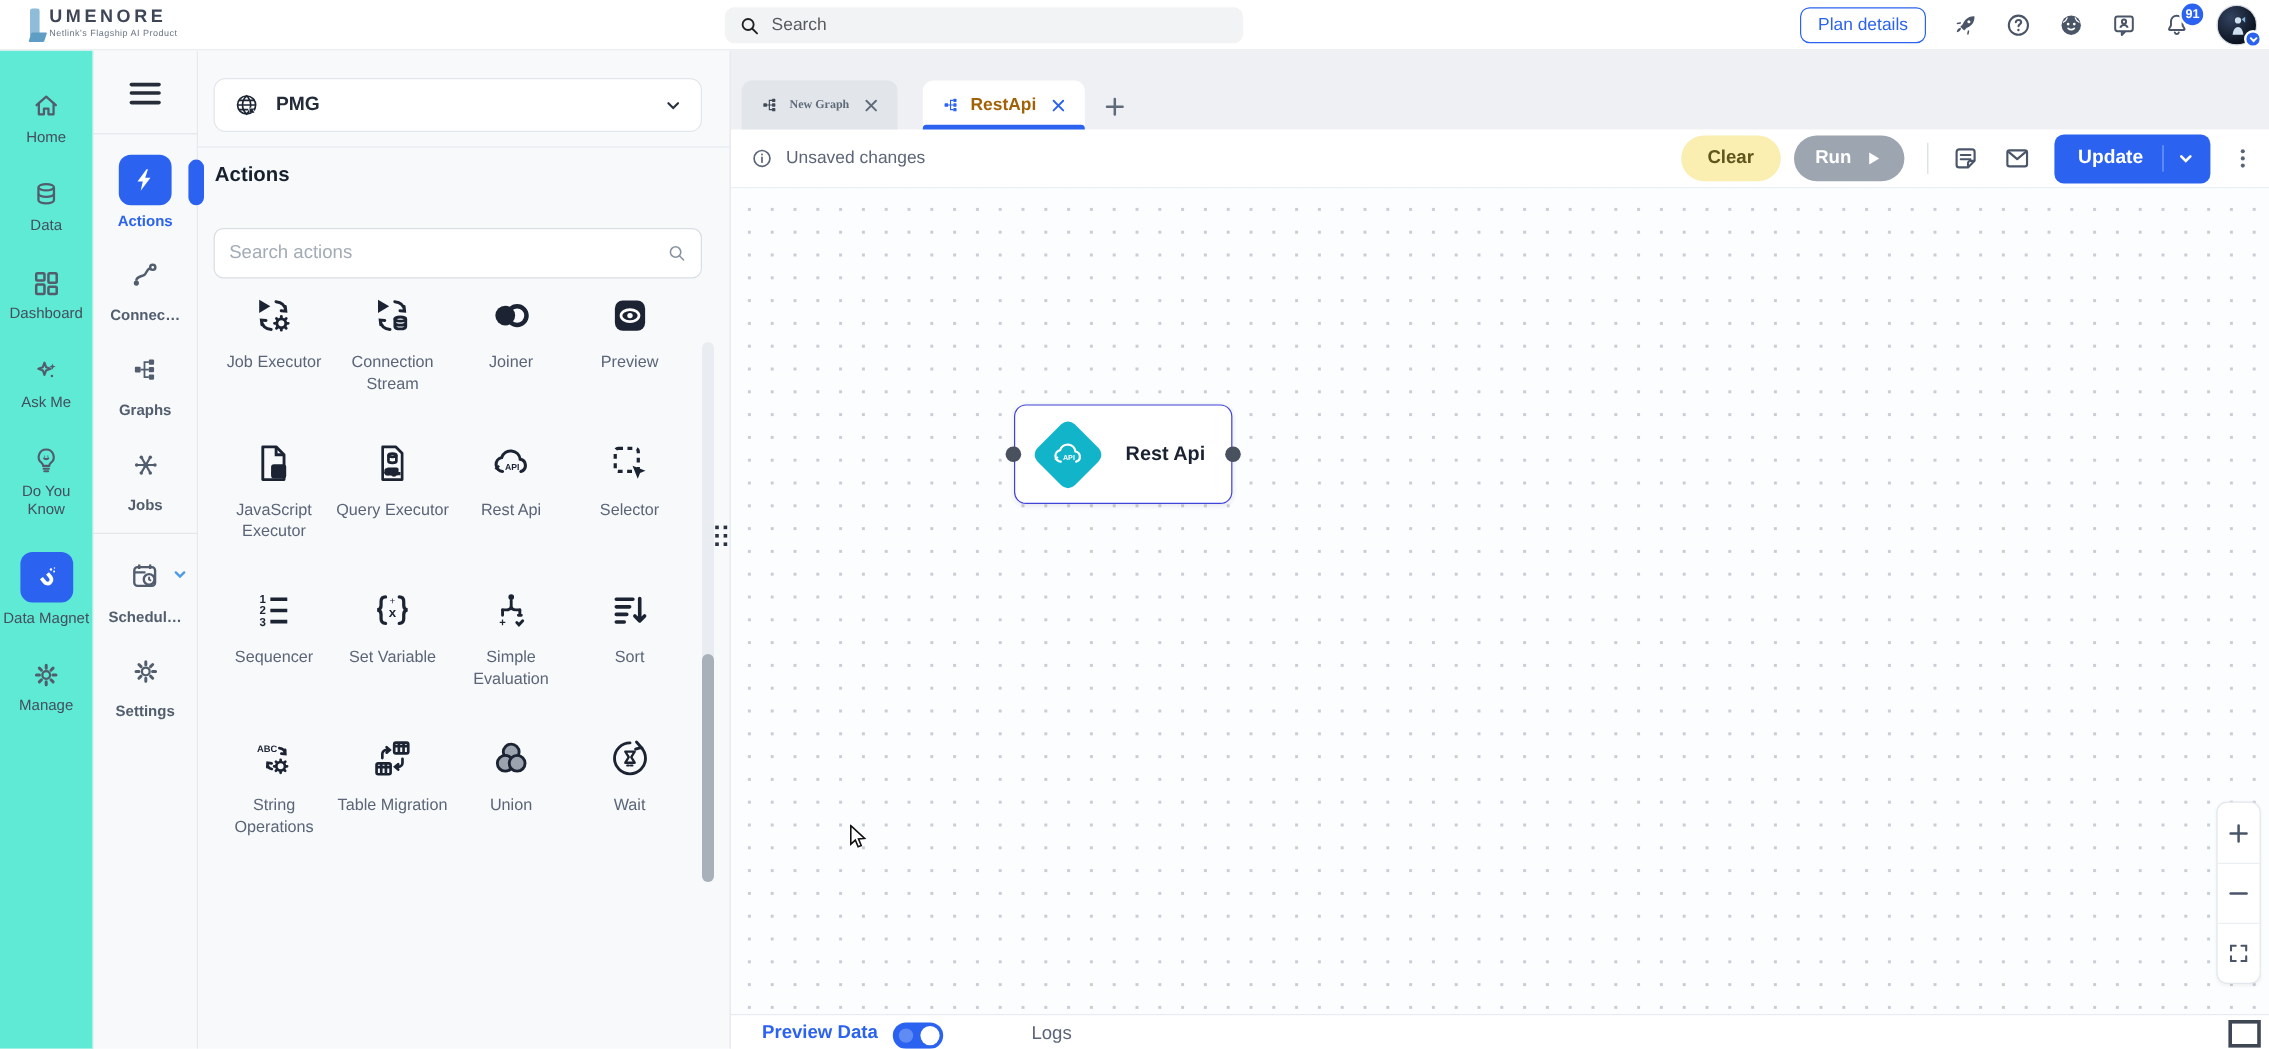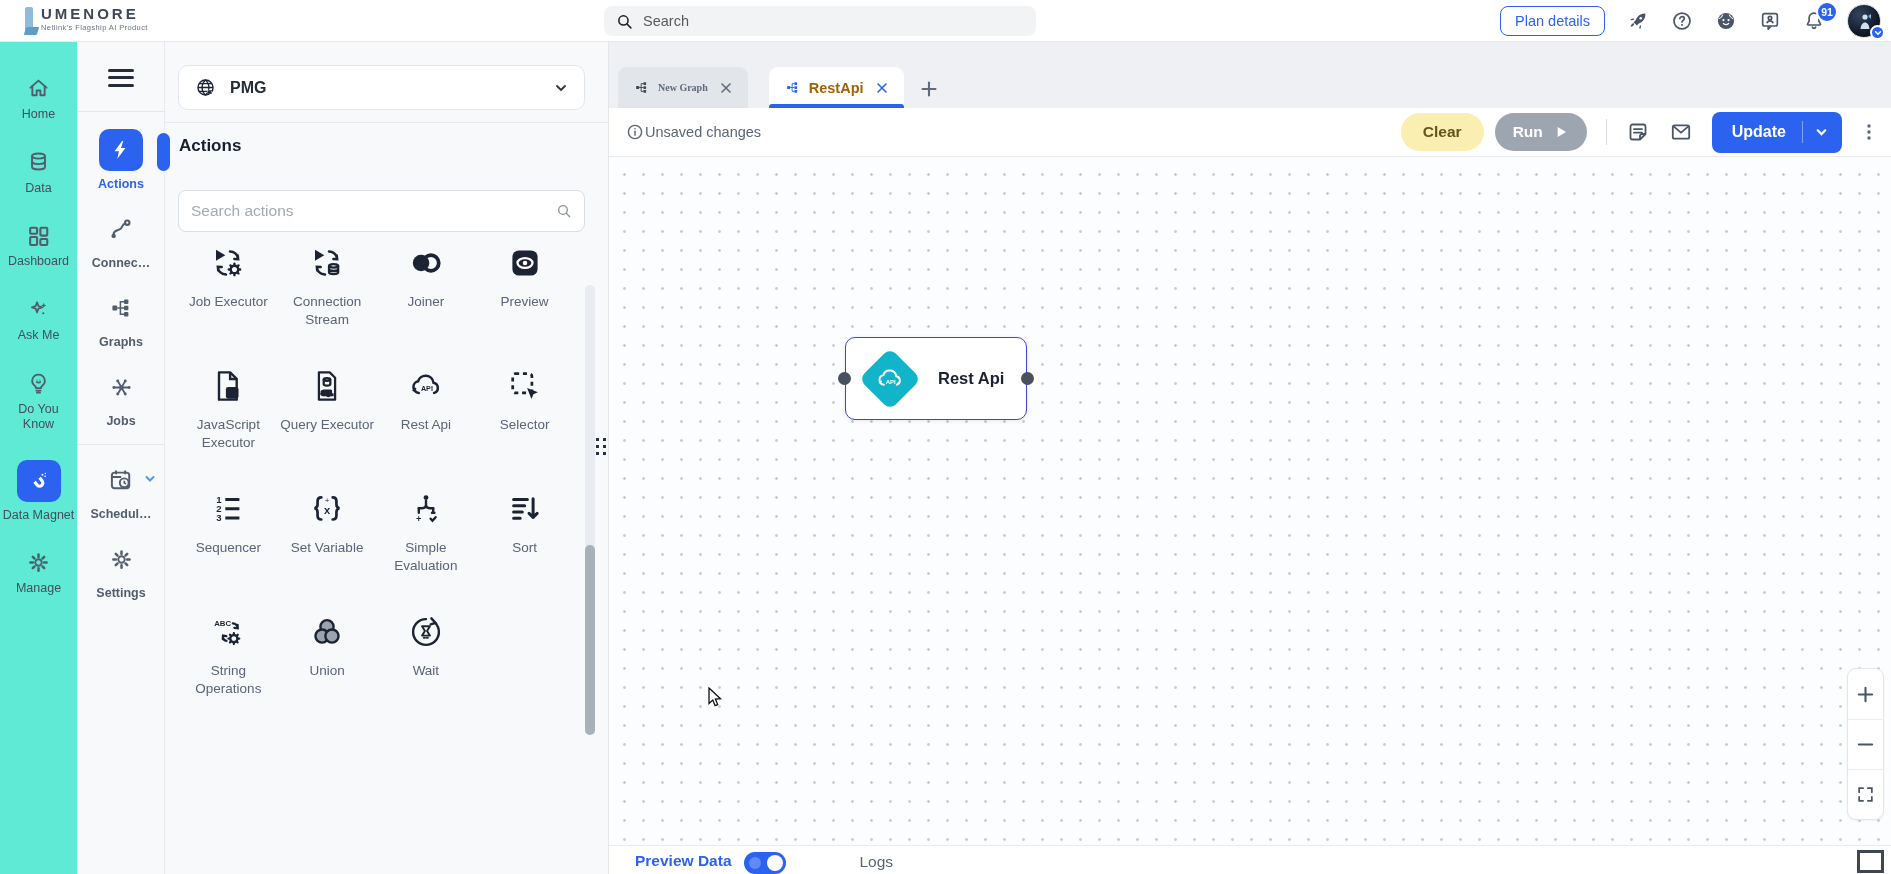--- a/index.html
+++ b/index.html
@@ -102,21 +102,21 @@
   .tab.active .tab-label { color:#a16207; font-weight:700; font-size:14.5px; }
   .tab.active .tab-gicon { color:#2b63f0; }
   .tab .underline { position:absolute; left:0; right:0; bottom:0; height:4px; background:#2b63f0; border-radius:3px 3px 0 0; }
   .tab-close { width:12px; height:12px; margin-left:3px; }
   .tab.inactive .tab-close { color:#5f6b7a; }
   .tab.active .tab-close { color:#2b63f0; }
   .add-tab { color:#5f6b7a; margin:0 0 10px 16px; width:18px; height:18px; cursor:pointer; }
 
   .toolbar { height:49px; background:#fff; border-bottom:1px solid #e8ebee; display:flex; align-items:center;
              padding:0 14px 0 18px; }
-  .status { display:flex; align-items:center; gap:2px; color:#5b6577; font-size:14.5px; }
+  .status { display:flex; align-items:center; gap:12px; color:#5b6577; font-size:14.5px; }
   .status .iicon { width:16px; height:16px; color:#5b6577; }
   .tb-right { margin-left:auto; display:flex; align-items:center; gap:19px; }
   .btn-clear { background:#faeeb0; color:#5f561e; border:none; border-radius:19px; height:38px; padding:0 22px;
                font-size:15.5px; font-weight:600; cursor:pointer; font-family:Liberation Sans, sans-serif; }
   .btn-run { background:#9da6b0; color:#fff; border:none; border-radius:19px; height:38px; padding:0 18px;
              font-size:15.5px; font-weight:600; display:flex; align-items:center; gap:10px; cursor:pointer;
              margin-left:-8px; font-family:"Liberation Sans", sans-serif; }
   .tb-divider { width:1px; height:26px; background:#d7dbe0; }
   .tb-icon { width:24px; height:24px; color:#4a5568; cursor:pointer; }
   .btn-update { background:#2b63f0; color:#fff; border:none; border-radius:8px; height:41px; padding:0 14px 0 20px;
@@ -584,20 +584,33 @@
               <text x="8.4" y="8.2" font-size="5.2" font-weight="bold" text-anchor="middle" fill="currentColor" stroke="none" font-family="Liberation Sans, sans-serif">ABC</text>
               <path d="M15.2 6.3c2 .2 3 1.2 3.2 3M18.4 7.2l.1 2.3-2.2-.2"></path>
               <path d="M8.6 14.5c-.2 2 .6 3 2.4 3.4M8.5 16.8l.2-2.4 2.2.4"></path>
               <circle cx="15.9" cy="16.4" r="2.4"></circle>
               <path d="M15.9 12.8v1M15.9 19v1M12.3 16.4h1M18.5 16.4h1M13.3 13.8l.7.7M17.7 18.2l.7.7M18.5 13.8l-.7.7M14 18.2l-.7.7"></path>
             </svg>
           </span>
         <span class="tlabel">String Operations</span>
       </div>
 
+      <div class="tile">
+        <span class="ticon">
+            <svg viewBox="0 0 24 24" fill="none" stroke="currentColor" stroke-width="1.5">
+              <rect x="13" y="3.2" width="7.8" height="6" rx=".9"></rect>
+              <path d="M13 5.2h7.8M15.6 3.2v6M18.2 3.2v6"></path>
+              <rect x="3.2" y="14.8" width="7.8" height="6" rx=".9"></rect>
+              <path d="M3.2 16.8h7.8M5.8 14.8v6M8.4 14.8v6"></path>
+              <path d="M6.4 11.8V9.6a2.3 2.3 0 0 1 2.3-2.3h1.7M8.8 5.8l1.7 1.5-1.7 1.5" stroke-linecap="round"></path>
+              <path d="M17.6 12.2v2.2a2.3 2.3 0 0 1-2.3 2.3h-1.7M15.2 15.2l-1.7 1.5 1.7 1.5" stroke-linecap="round"></path>
+            </svg>
+          </span>
+        <span class="tlabel">Table Migration</span>
+      </div>
 
       <div class="tile">
         <span class="ticon">
             <svg viewBox="0 0 24 24">
               <g fill="#9aa3ae" stroke="currentColor" stroke-width="1.6">
                 <circle cx="12" cy="8.5" r="4.4"></circle>
                 <circle cx="8.7" cy="14.7" r="4.4"></circle>
                 <circle cx="15.3" cy="14.7" r="4.4"></circle>
               </g>
             </svg>

